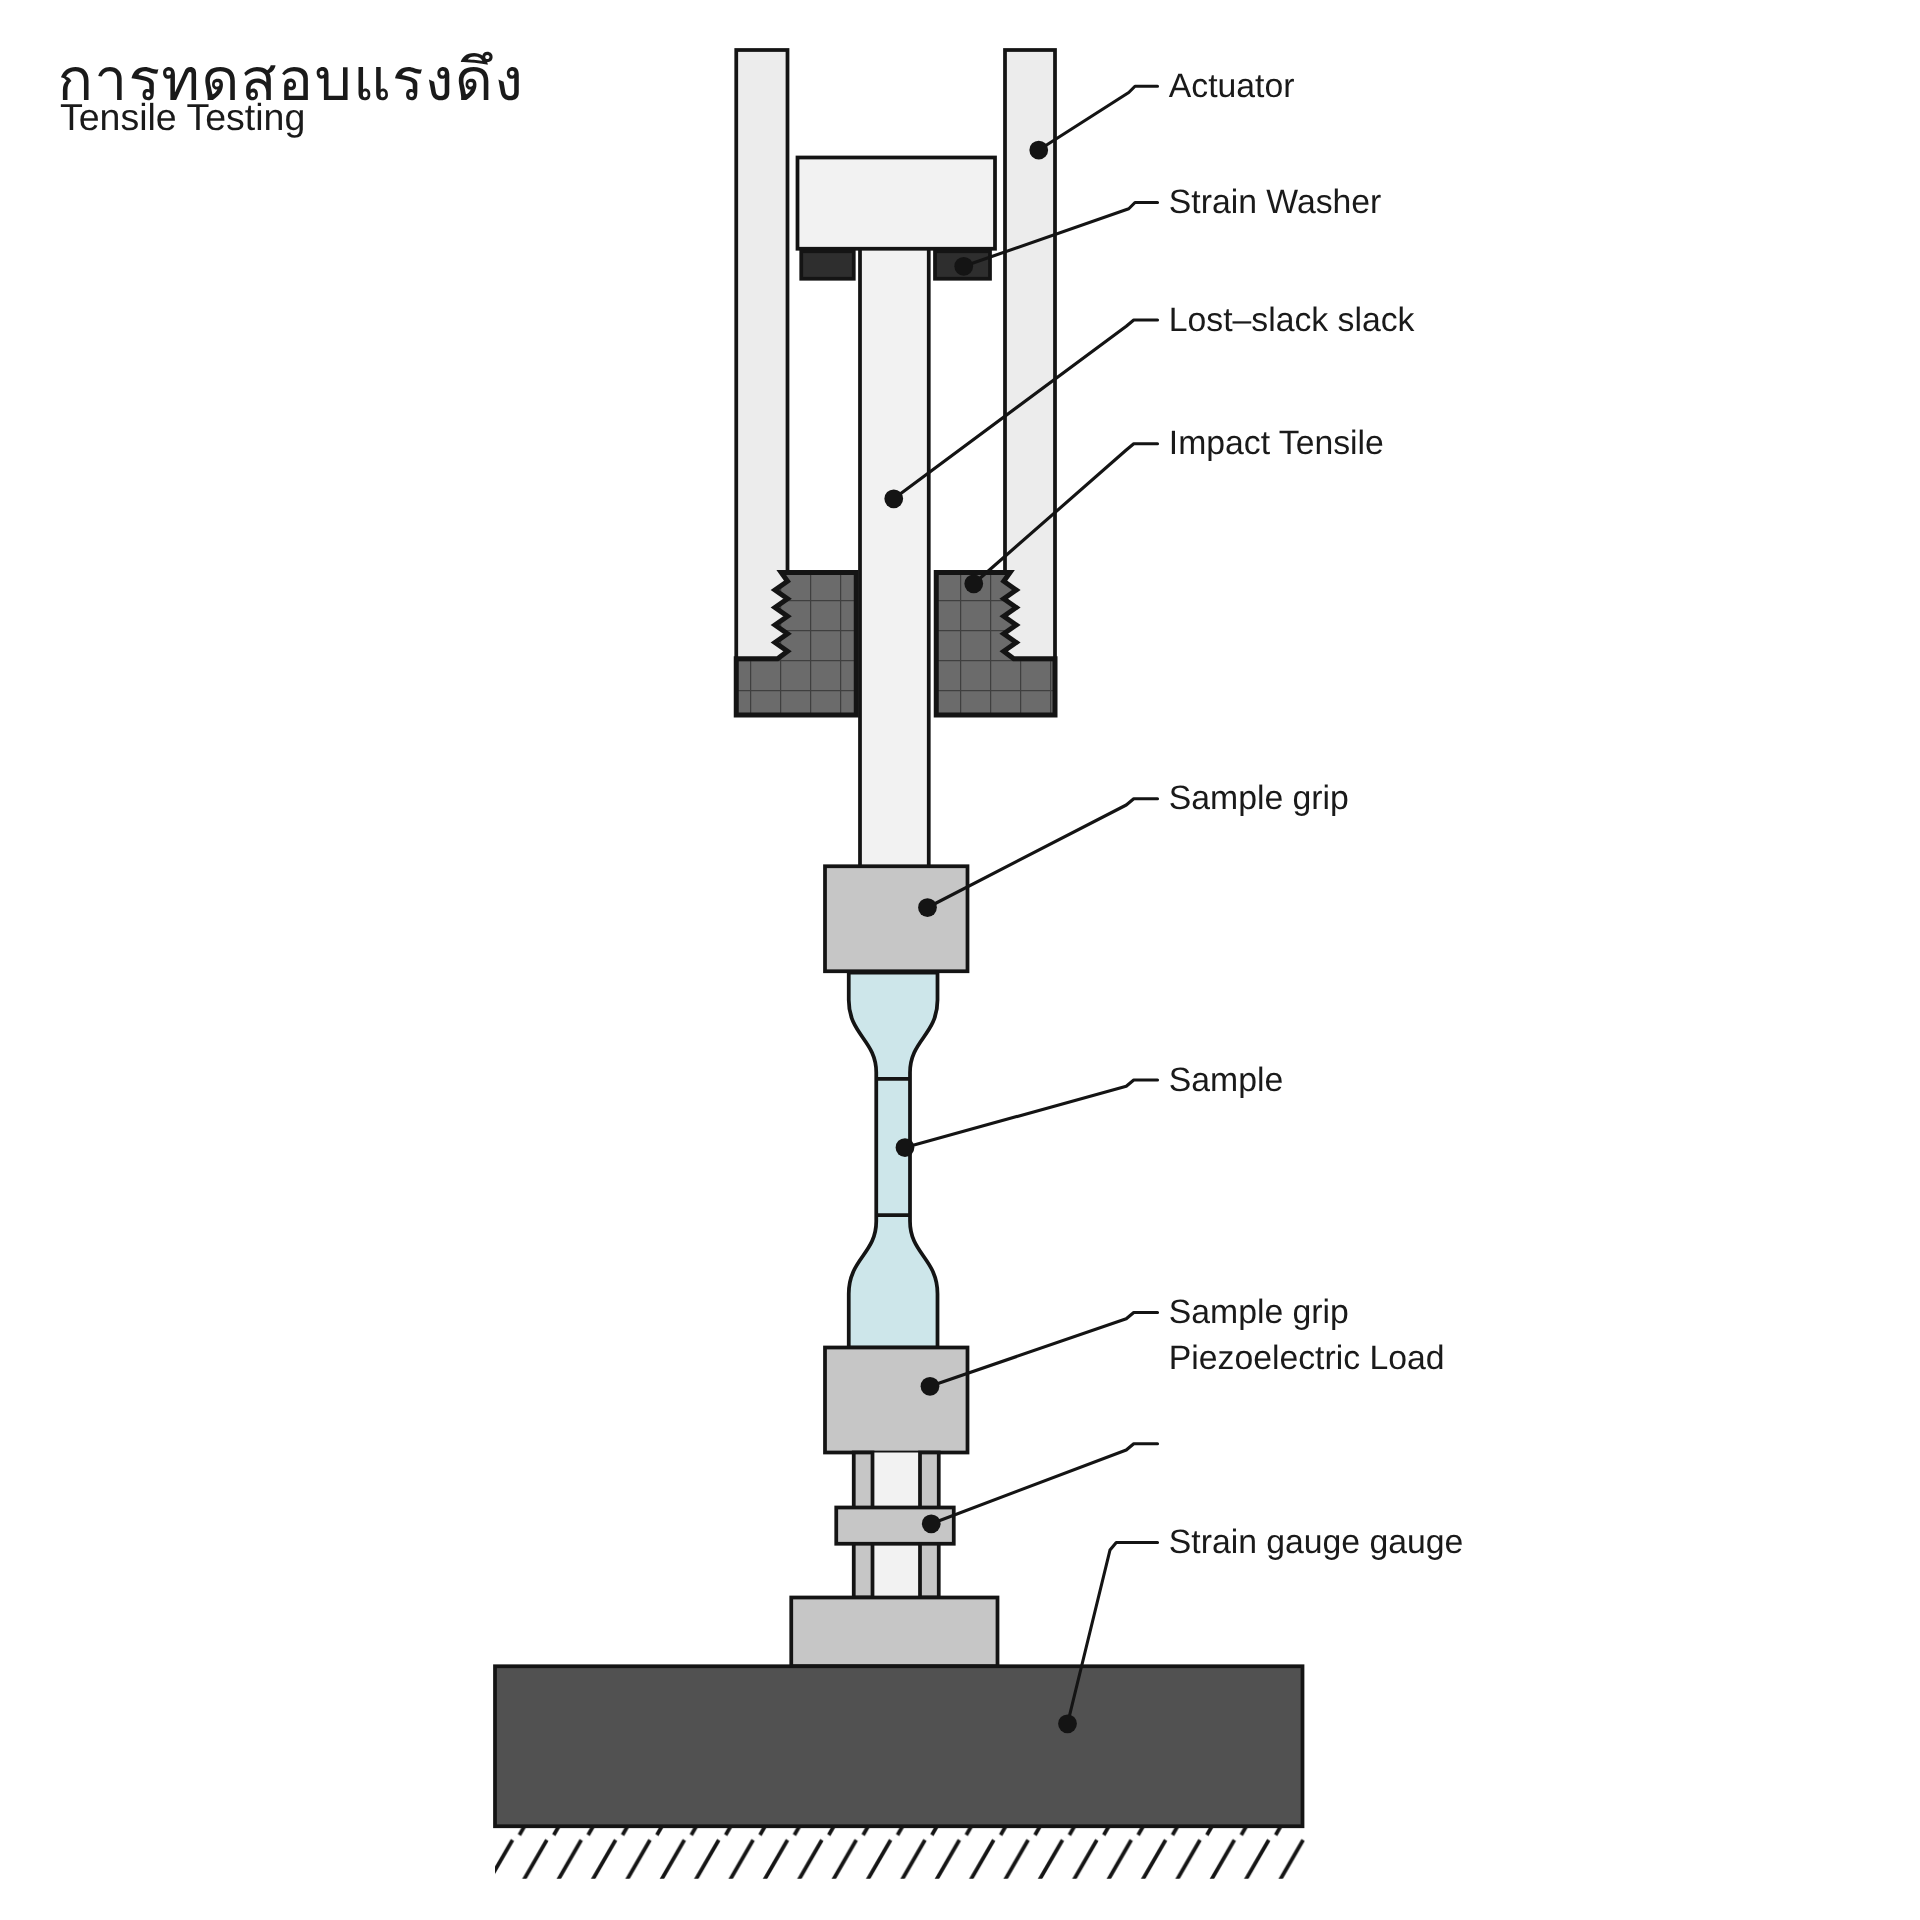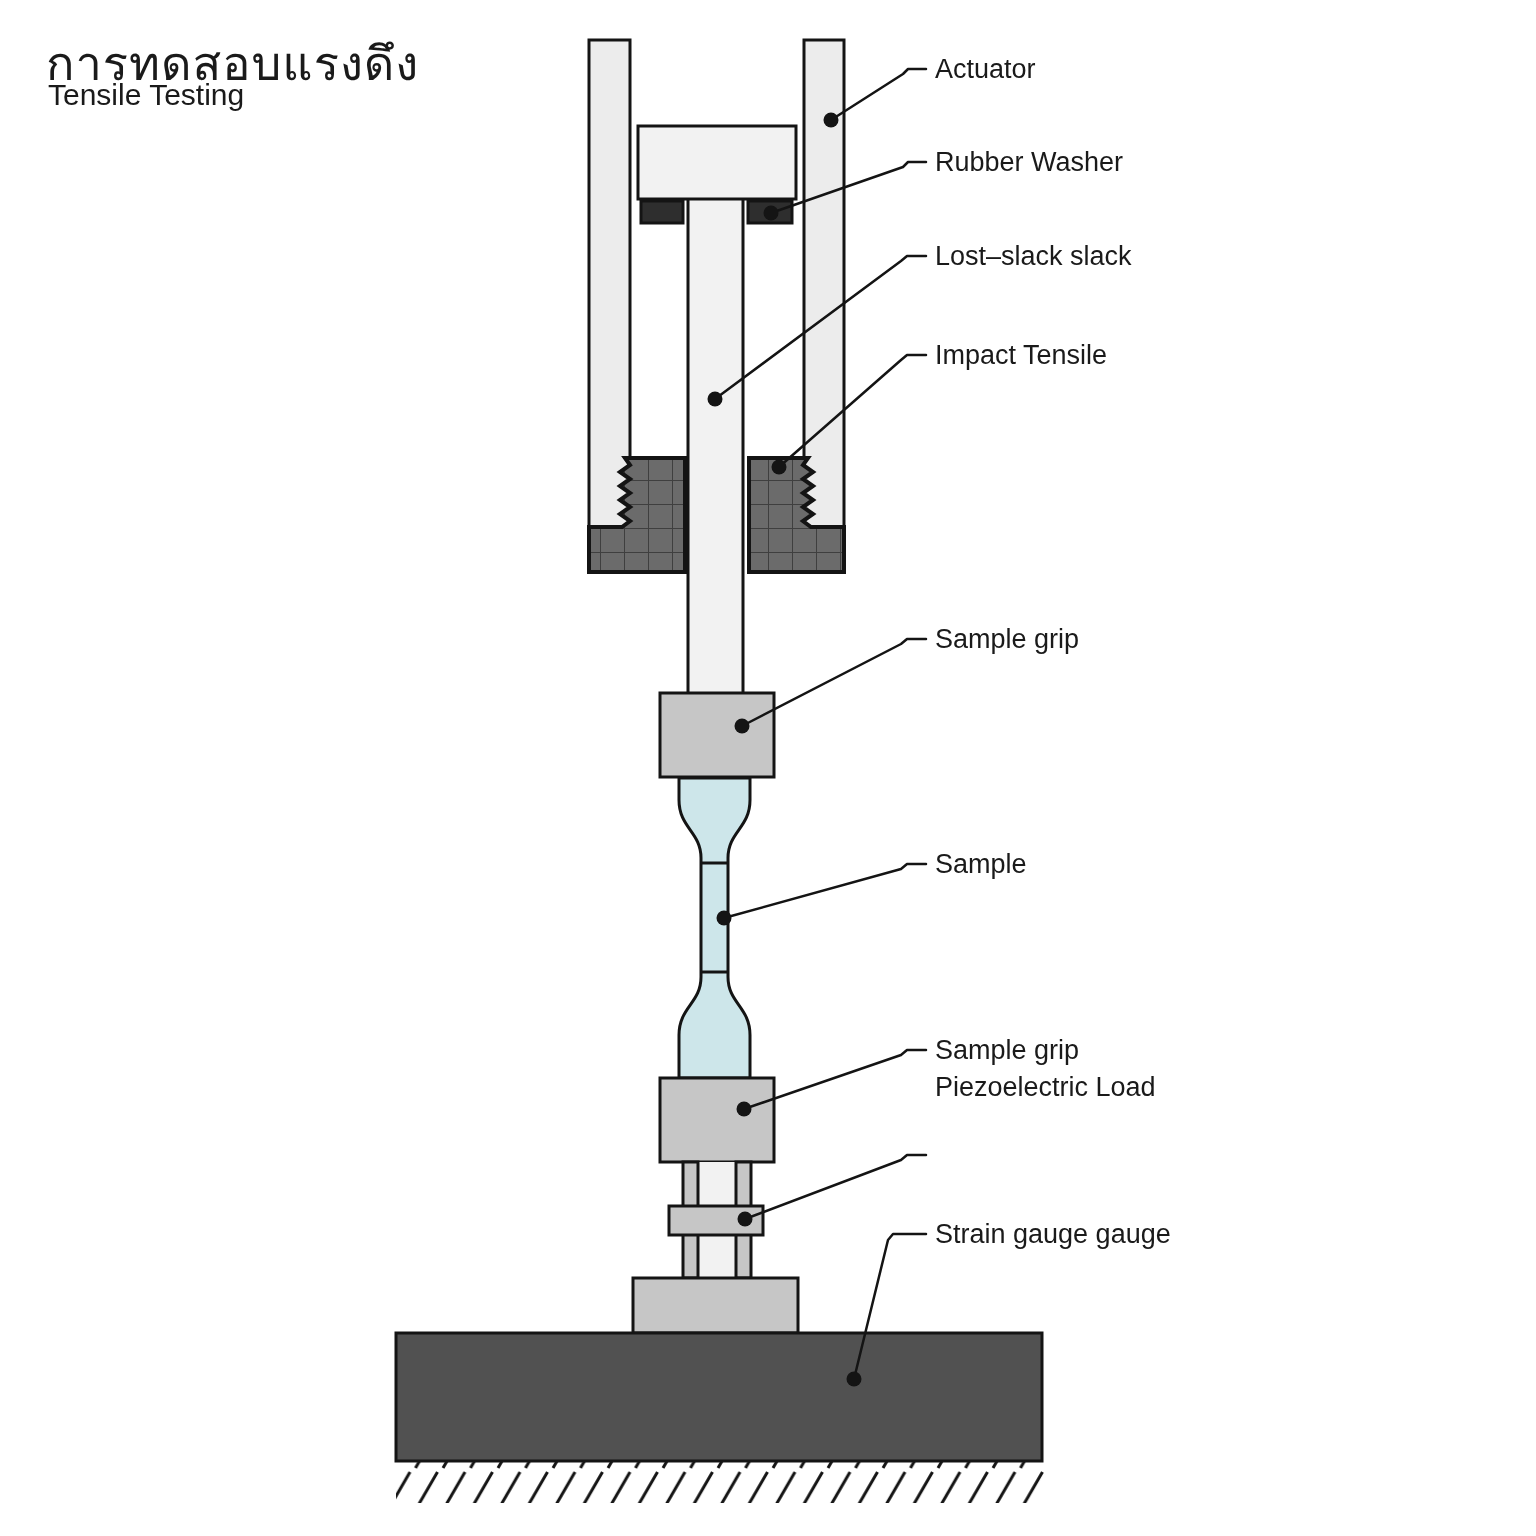--- a/index.html
+++ b/index.html
@@ -148,21 +148,21 @@
     <g>
       <polyline class="leader" points="854,1379 888,1240 893,1234 926,1234"></polyline>
       <circle class="dot" cx="854" cy="1379" r="7.5"></circle>
     </g>
   </svg>
 
   <div class="title-thai">การทดสอบแรงดึง</div>
   <div class="title-en">Tensile Testing</div>
 
   <div class="lead-label" style="top:69px">Actuator</div>
-  <div class="lead-label" style="top:162px">Rubber Washer</div>
+  <div class="lead-label" style="top:162px">Strain Washer</div>
   <div class="lead-label" style="top:256px">Lost–slack slack</div>
   <div class="lead-label" style="top:355px">Impact Tensile</div>
   <div class="lead-label" style="top:639px">Sample grip</div>
   <div class="lead-label" style="top:864px">Sample</div>
   <div class="lead-label" style="top:1050px">Sample grip</div>
   <div class="lead-label" style="top:1087px">Piezoelectric Load</div>
   <div class="lead-label" style="top:1234px">Strain gauge gauge</div>
 
 </div>
 

